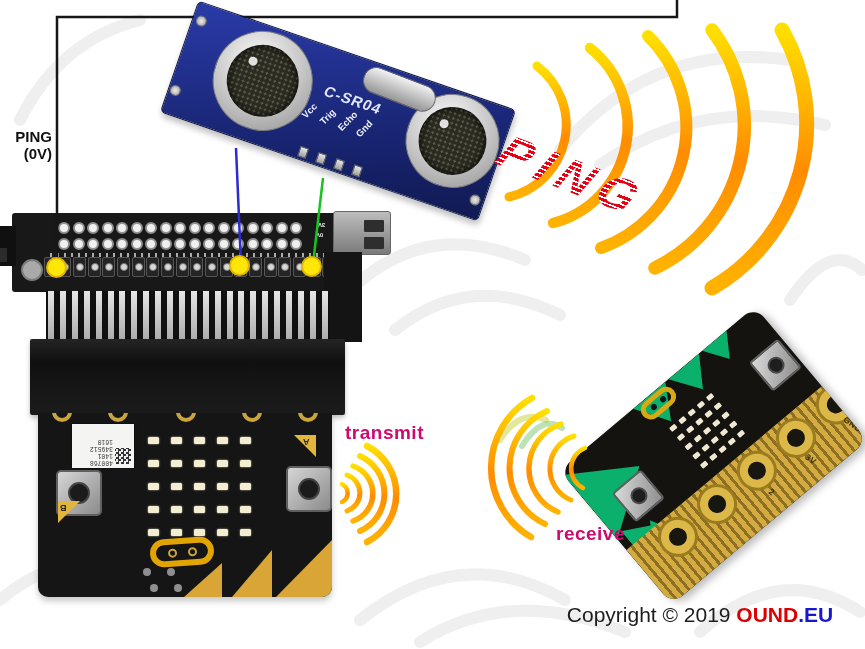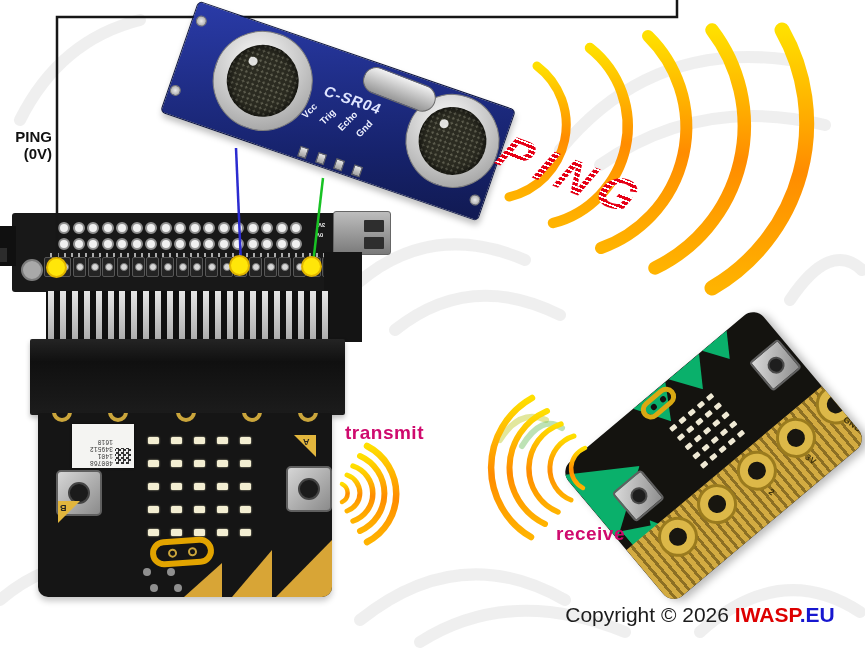--- a/index.html
+++ b/index.html
@@ -471,16 +471,16 @@
 
   <div class="dot" style="left:46px;top:257px;"></div>
   <div class="dot" style="left:229px;top:255px;"></div>
   <div class="dot" style="left:301px;top:256px;"></div>
 
   <div class="ping">PING</div>
   <div class="sigLabel" style="left:345px;top:422px;">transmit</div>
   <div class="sigLabel" style="left:556px;top:523px;">receive</div>
 
   <div class="copy">
-    <span>Copyright © 2026</span>
-    <b class="red">IWASP</b><b class="blue">.EU</b>
+    <span>Copyright © 2019</span>
+    <b class="red">OUND</b><b class="blue">.EU</b>
   </div>
 </div>
 
 </body></html>

